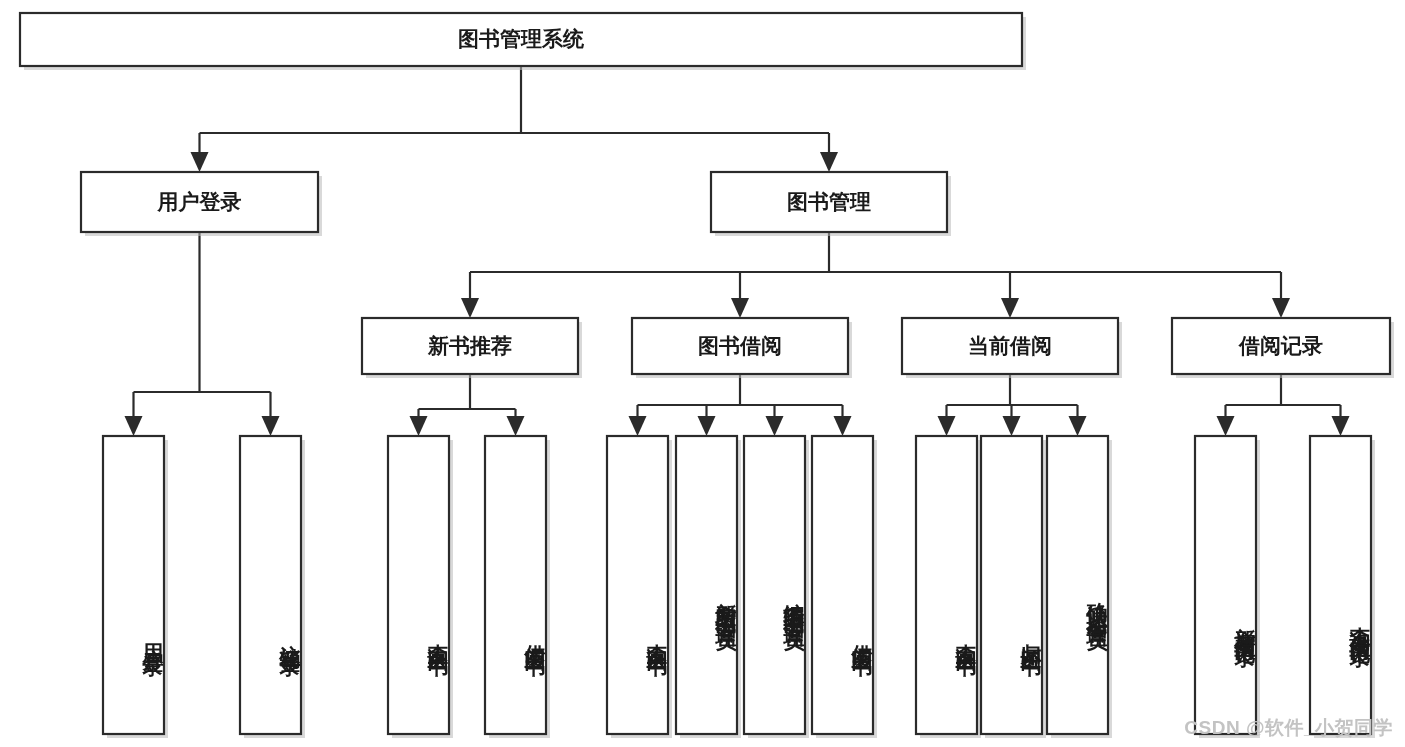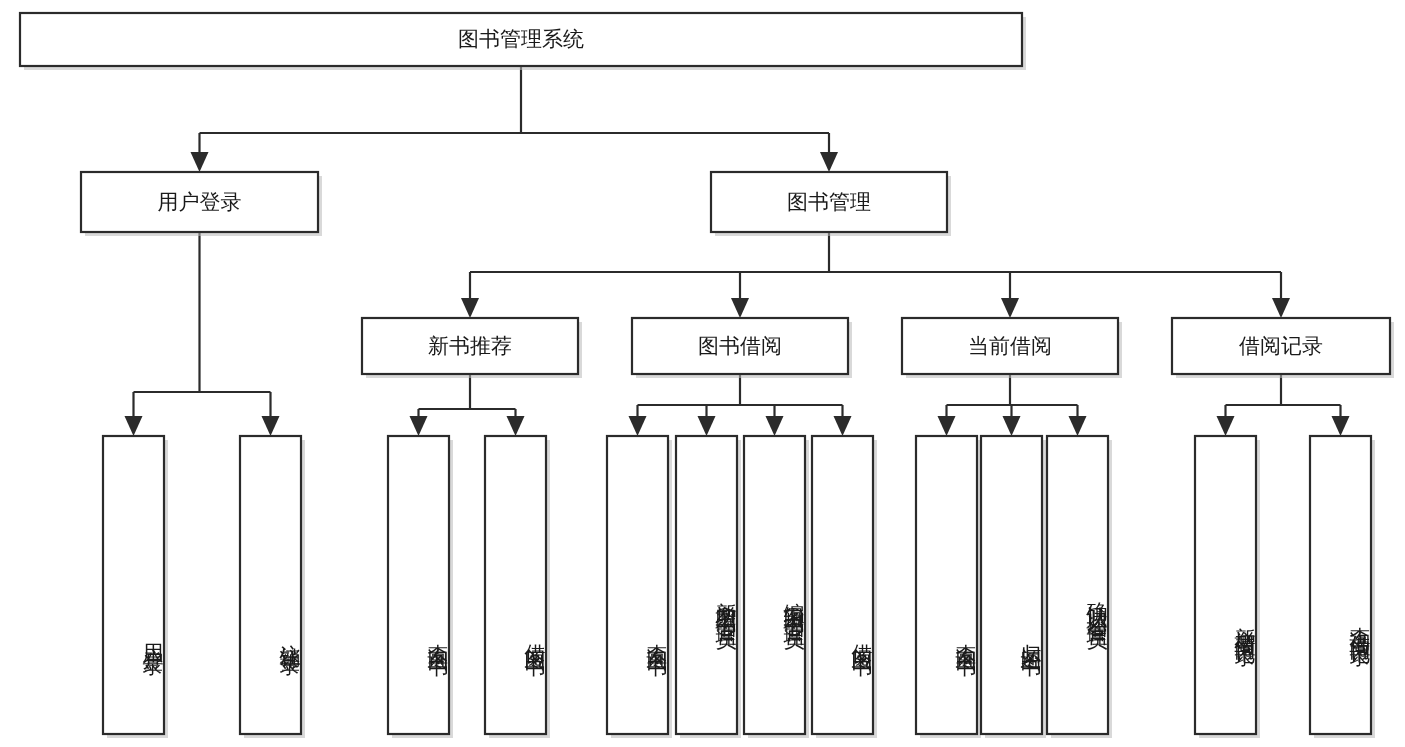--- a/index.html
+++ b/index.html
@@ -9,20 +9,21 @@
   }
   body {
     font-family: "Liberation Sans", "DejaVu Sans", sans-serif;
   }
   #diagram-root {
     position: relative;
     width: 1405px;
     height: 747px;
     background: #ffffff;
     overflow: hidden;
+    font-weight: bold;
   }
   svg#flow {
     position: absolute;
     left: 0;
     top: 0;
     width: 1405px;
     height: 747px;
   }
   .node-rect {
     fill: #ffffff;
@@ -199,13 +200,14 @@
       <div class="vlabel-box" style="left: 676px; top: 436px; width: 61px; height: 298px; padding-top: 36.5px; box-sizing: border-box;">新增图书（管理员）</div>
       <div class="vlabel-box" style="left: 744px; top: 436px; width: 61px; height: 298px; padding-top: 36.5px; box-sizing: border-box;">编辑图书（管理员）</div>
       <div class="vlabel-box" style="left: 812px; top: 436px; width: 61px; height: 298px; padding-top: 99px; box-sizing: border-box;">借阅图书</div>
       <div class="vlabel-box" style="left: 916px; top: 436px; width: 61px; height: 298px; padding-top: 99px; box-sizing: border-box;">查询图书</div>
       <div class="vlabel-box" style="left: 981px; top: 436px; width: 61px; height: 298px; padding-top: 99px; box-sizing: border-box;">归还图书</div>
       <div class="vlabel-box" style="left: 1047px; top: 436px; width: 61px; height: 298px; padding-top: 36.5px; box-sizing: border-box;">确认归还（管理员）</div>
       <div class="vlabel-box" style="left: 1195px; top: 436px; width: 61px; height: 298px; padding-top: 74px; box-sizing: border-box;">新增借阅记录</div>
       <div class="vlabel-box" style="left: 1310px; top: 436px; width: 61px; height: 298px; padding-top: 74px; box-sizing: border-box;">查询借阅记录</div>
     </div>
 
+  <div class="watermark">CSDN @软件_小贺同学</div>
 </div>
 
 </body></html>

